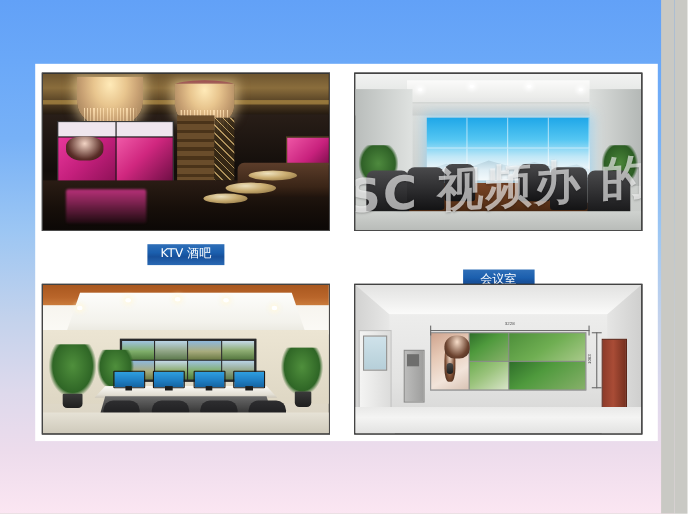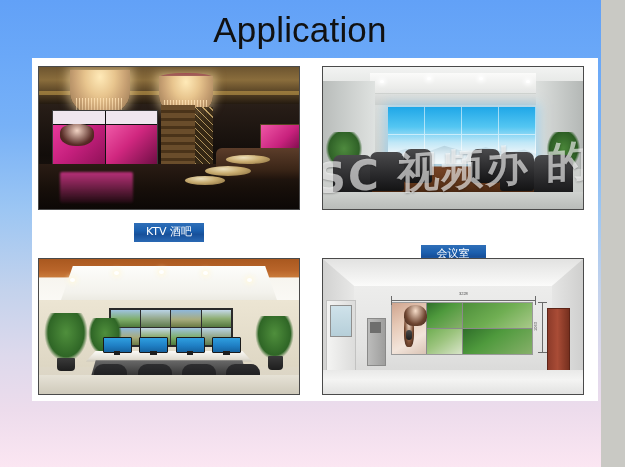--- a/index.html
+++ b/index.html
@@ -245,21 +245,20 @@
   .dim-v .ln{position:absolute;left:5px;top:0;width:1px;height:100%;background:#6b6b6b;}
   .dim-v .tk{position:absolute;left:1px;width:9px;height:1px;background:#6b6b6b;}
   .dim-v .txt{position:absolute;left:-6px;top:42%;font-size:4px;line-height:5px;color:#4a4a4a;
     transform:rotate(-90deg);transform-origin:center;white-space:nowrap;}
 </style>
 </head>
 <body>
 
 <div class="slide">
 
-  <div class="title">Application</div>
 
 
   <div class="panel">
     <div class="grid">
 
       <div class="cell r1c1">
         <div class="photo-frame">
           <div class="photo ktv">
             <div class="ceiling"></div>
             <div class="ceil-band"></div>

